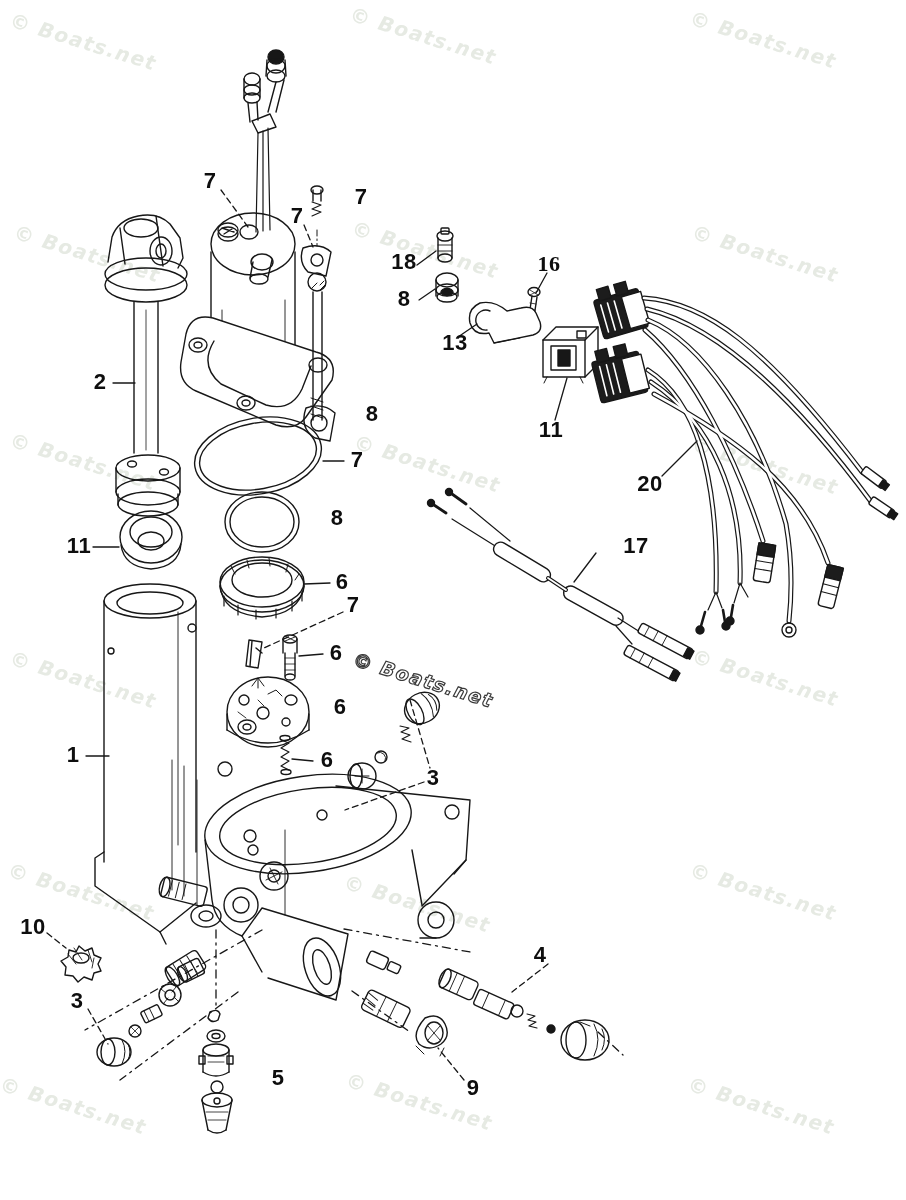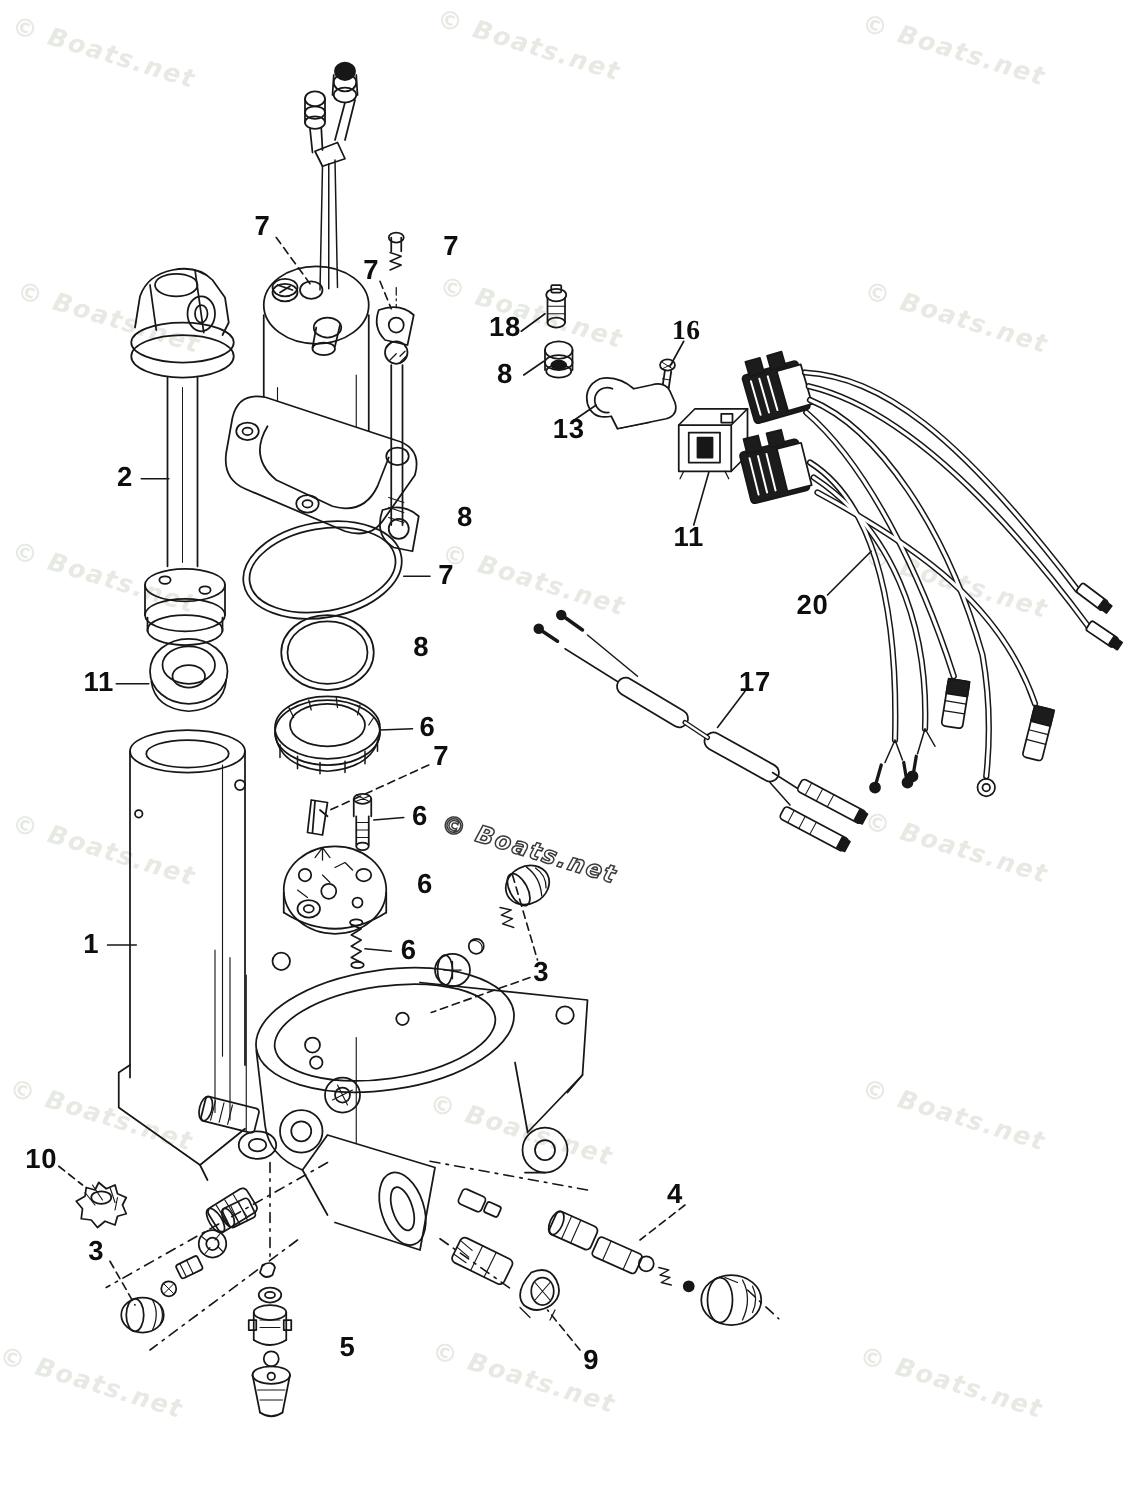--- a/index.html
+++ b/index.html
@@ -489,21 +489,21 @@
 
   <div class="callout" style="left:210px;top:181px;">7</div>
   <div class="callout" style="left:297px;top:216px;">7</div>
   <div class="callout" style="left:361px;top:197px;">7</div>
   <div class="callout" style="left:404px;top:262px;">18</div>
   <div class="callout" style="left:404px;top:299px;">8</div>
   <div class="callout" style="left:455px;top:343px;">13</div>
   <div class="callout" style="left:549px;top:264px;font-family:Liberation Serif, serif;">16</div>
   <div class="callout" style="left:551px;top:430px;">11</div>
   <div class="callout" style="left:650px;top:484px;">20</div>
-  <div class="callout" style="left:604px;top:546px;">17</div>
+  <div class="callout" style="left:636px;top:546px;">17</div>
   <div class="callout" style="left:100px;top:382px;">2</div>
   <div class="callout" style="left:372px;top:414px;">8</div>
   <div class="callout" style="left:357px;top:460px;">7</div>
   <div class="callout" style="left:337px;top:518px;">8</div>
   <div class="callout" style="left:79px;top:546px;">11</div>
   <div class="callout" style="left:342px;top:582px;">6</div>
   <div class="callout" style="left:353px;top:605px;">7</div>
   <div class="callout" style="left:336px;top:653px;">6</div>
   <div class="callout" style="left:340px;top:707px;">6</div>
   <div class="callout" style="left:73px;top:755px;">1</div>

